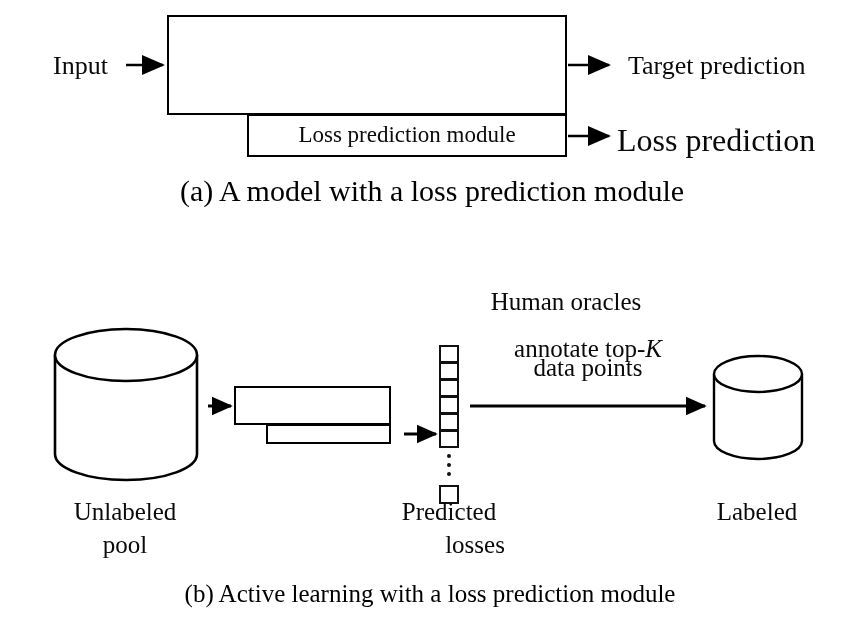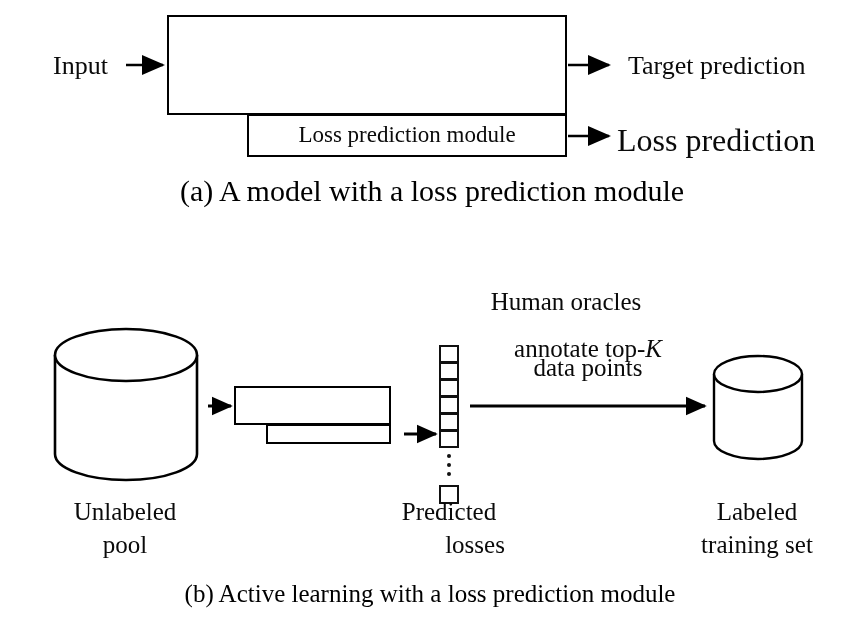--- a/index.html
+++ b/index.html
@@ -145,21 +145,20 @@
   <div class="txt center" style="left:588px; top:353px; font-size:25px;">data points</div>
 
   <div class="cyl" style="left:712px; top:355px;">
     <svg width="92" height="107" viewBox="0 0 92 107">
       <path d="M2,19 L2,86 A44,18 0 0 0 90,86 L90,19" fill="#ffffff" stroke="#000000" stroke-width="2.4"></path>
       <ellipse cx="46" cy="19" rx="44" ry="18" fill="#ffffff" stroke="#000000" stroke-width="2.4"></ellipse>
     </svg>
   </div>
 
   <div class="txt center" style="left:757px; top:497px; font-size:25px;">Labeled</div>
-  <div class="txt center" style="left:757px; top:530px; font-size:25px;">training set</div>
 
   <div class="caption" style="left:430px; top:580px; font-size:25px;">(b) Active learning with a loss prediction module</div>
 
   <svg class="arrows" width="861" height="627" viewBox="0 0 861 627">
     <defs>
       <marker id="ah" markerWidth="9" markerHeight="9" refX="8.2" refY="4.5" orient="auto" markerUnits="strokeWidth">
         <path d="M0,0.6 L9,4.5 L0,8.4 Z" fill="#000000"></path>
       </marker>
       <marker id="ahb" markerWidth="7" markerHeight="7" refX="6.4" refY="3.5" orient="auto" markerUnits="strokeWidth">
         <path d="M0,0.4 L7,3.5 L0,6.6 Z" fill="#000000"></path>

